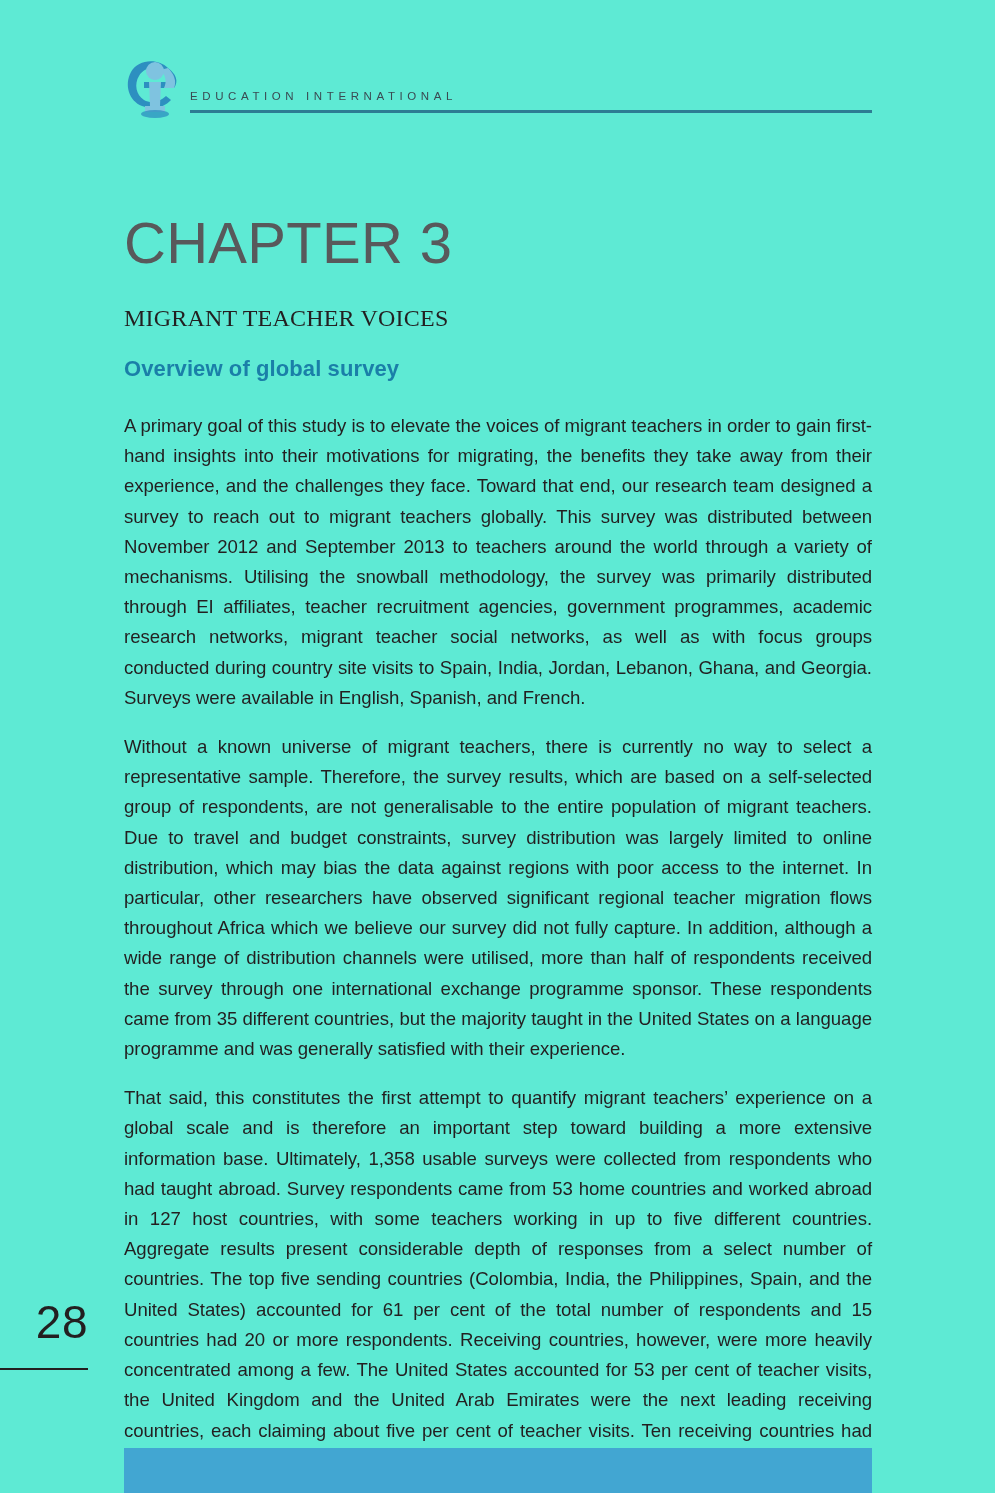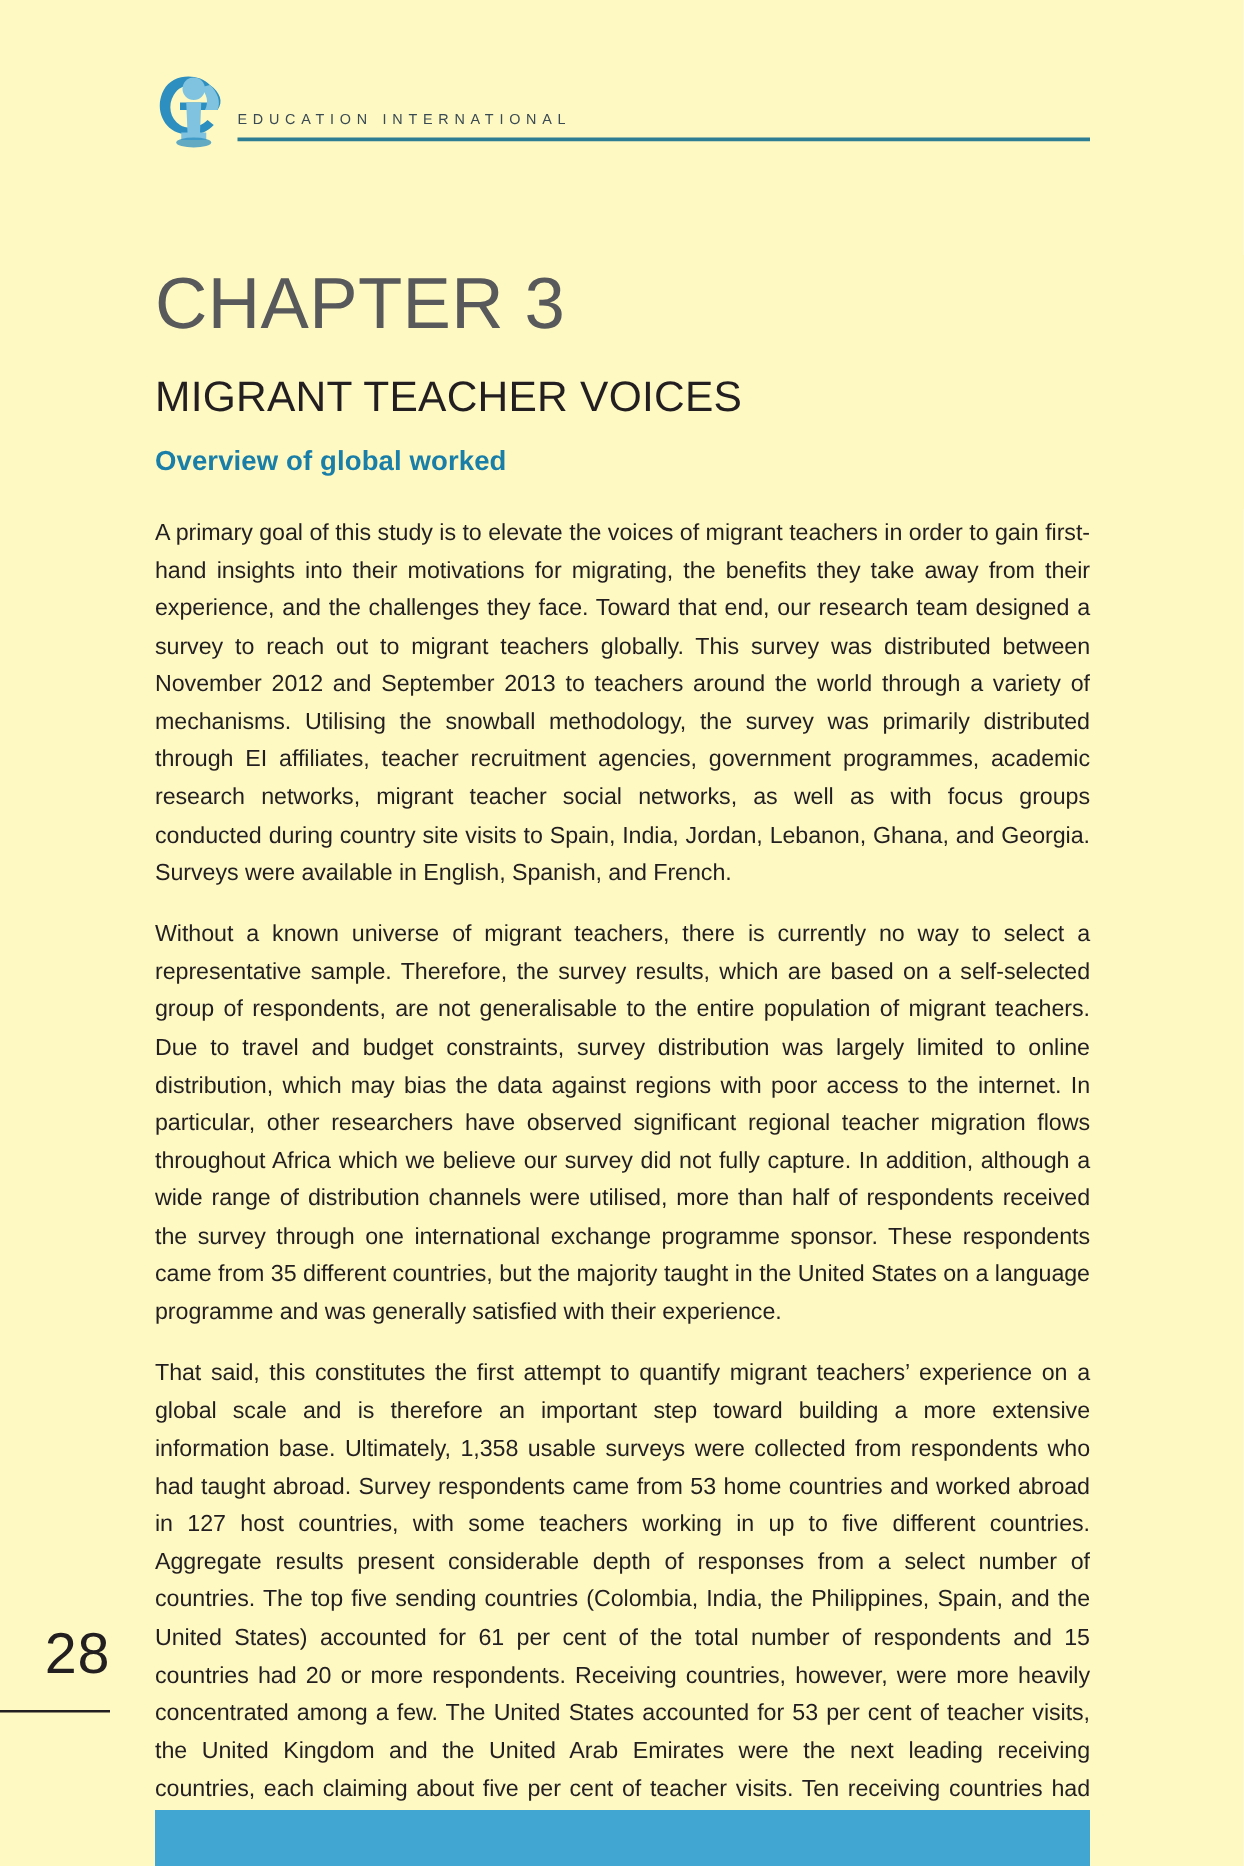--- a/index.html
+++ b/index.html
@@ -13,21 +13,21 @@
     position: relative;
     overflow: hidden;
     font-family: "Liberation Sans", sans-serif;
     -webkit-font-smoothing: antialiased;
   }
 
   
   .page {
     position: absolute;
     inset: 0;
-    background: #fef9c3;
+    background: #5eead4;
   }
 
   
   .masthead {
     position: absolute;
     left: 124px;
     top: 52px;
     width: 748px;
     height: 72px;
   }
@@ -70,23 +70,23 @@
     font-family: "Liberation Sans", sans-serif;
     font-weight: 400;
     font-size: 58px;
     line-height: 56px;
     letter-spacing: 0.3px;
     color: #58595b;
   }
 
   h2.subject {
     margin: 27px 0 0 0;
-    font-family: Liberation Sans, sans-serif;
+    font-family: Liberation Serif, serif;
     font-weight: 400;
-    font-size: 34px;
+    font-size: 24px;
     line-height: 40px;
     letter-spacing: 0.2px;
     color: #231f20;
   }
 
   h3.section {
     margin: 17px 0 0 0;
     font-family: "Liberation Sans", sans-serif;
     font-weight: 700;
     font-size: 22px;
@@ -171,21 +171,21 @@
 
     <div class="masthead-rule"></div>
   </div>
 
   <div class="content">
 
     <h1 class="chapter">CHAPTER 3</h1>
 
     <h2 class="subject">MIGRANT TEACHER VOICES</h2>
 
-    <h3 class="section">Overview of global worked</h3>
+    <h3 class="section">Overview of global survey</h3>
 
     <p class="body-par">A primary goal of this study is to elevate the voices of migrant teachers in order to gain first-hand insights into their motivations for migrating, the benefits they take away from their experience, and the challenges they face. Toward that end, our research team designed a survey to reach out to migrant teachers globally. This survey was distributed between November 2012 and September 2013 to teachers around the world through a variety of mechanisms. Utilising the snowball methodology, the survey was primarily distributed through EI affiliates, teacher recruitment agencies, government programmes, academic research networks, migrant teacher social networks, as well as with focus groups conducted during country site visits to Spain, India, Jordan, Lebanon, Ghana, and Georgia. Surveys were available in English, Spanish, and French.</p>
 
     <p class="body-par">Without a known universe of migrant teachers, there is currently no way to select a representative sample. Therefore, the survey results, which are based on a self-selected group of respondents, are not generalisable to the entire population of migrant teachers. Due to travel and budget constraints, survey distribution was largely limited to online distribution, which may bias the data against regions with poor access to the internet. In particular, other researchers have observed significant regional teacher migration flows throughout Africa which we believe our survey did not fully capture. In addition, although a wide range of distribution channels were utilised, more than half of respondents received the survey through one international exchange programme sponsor. These respondents came from 35 different countries, but the majority taught in the United States on a language programme and was generally satisfied with their experience.</p>
 
     <p class="body-par">That said, this constitutes the first attempt to quantify migrant teachers’ experience on a global scale and is therefore an important step toward building a more extensive information base. Ultimately, 1,358 usable surveys were collected from respondents who had taught abroad. Survey respondents came from 53 home countries and worked abroad in 127 host countries, with some teachers working in up to five different countries. Aggregate results present considerable depth of responses from a select number of countries. The top five sending countries (Colombia, India, the Philippines, Spain, and the United States) accounted for 61 per cent of the total number of respondents and 15 countries had 20 or more respondents. Receiving countries, however, were more heavily concentrated among a few. The United States accounted for 53 per cent of teacher visits, the United Kingdom and the United Arab Emirates were the next leading receiving countries, each claiming about five per cent of teacher visits. Ten receiving countries had 20 or more teacher visits.</p>
   </div>
 
   <div class="folio">
     <span class="folio-number">28</span>

